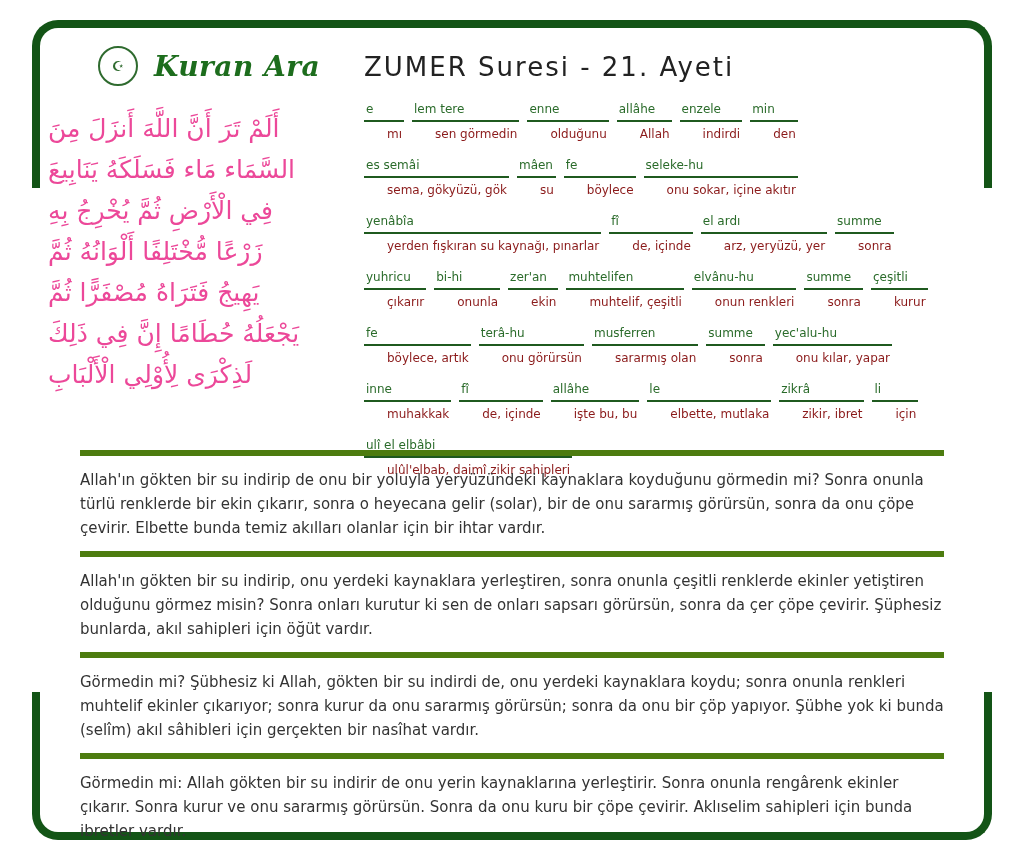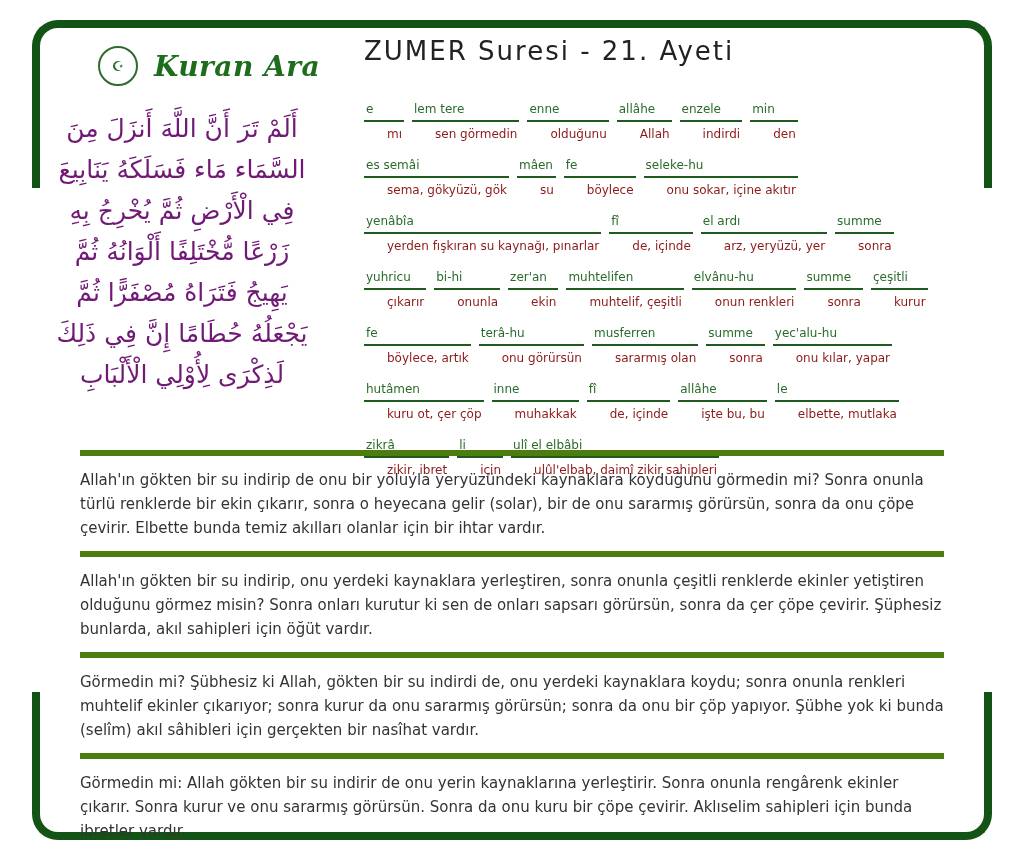--- a/index.html
+++ b/index.html
@@ -6,23 +6,23 @@
   body { width:1024px; height:860px; position:relative; overflow:hidden; font-family:"DejaVu Sans", sans-serif; }
   .frame-top { position:absolute; left:32px; top:20px; width:960px; height:168px; box-sizing:border-box;
     border:8px solid #135416; border-bottom:none; border-radius:26px 26px 0 0; }
   .frame-top::before, .frame-top::after { content:""; position:absolute; bottom:0; width:8px; height:20px; }
   .frame-bottom { position:absolute; left:32px; top:692px; width:960px; height:148px; box-sizing:border-box;
     border:8px solid #135416; border-top:none; border-radius:0 0 26px 26px; }
   .logo { position:absolute; left:98px; top:46px; display:flex; align-items:center; }
   .logo-emblem { width:40px; height:40px; border-radius:50%; border:2px solid #2f6b2f; box-sizing:border-box;
     display:flex; align-items:center; justify-content:center; color:#2f6b2f; font-size:14px; font-family:"DejaVu Sans", sans-serif; }
   .logo-text { font-family:"DejaVu Serif", serif; font-style:italic; font-weight:bold; font-size:28px; color:#1d6d1d; margin-left:16px; letter-spacing:0.5px; }
-  .arabic { position:absolute; left:48px; top:108px; width:268px; direction:rtl; text-align:center;
-    font-family:"DejaVu Sans", sans-serif; font-size:25px; line-height:41px; color:#701a75; }
-  .title { position:absolute; left:364px; top:36px; font-size:26px; letter-spacing:2px; color:#222; font-family:"DejaVu Sans", sans-serif; }
+  .arabic { position:absolute; left:48px; top:108px; width:268px; direction:rtl; text-align:left;
+    font-family:"DejaVu Sans", sans-serif; font-size:25px; line-height:41px; color:#ec4899; }
+  .title { position:absolute; left:364px; top:52px; font-size:26px; letter-spacing:2px; color:#222; font-family:"DejaVu Sans", sans-serif; }
   .words { position:absolute; left:364px; top:100px; width:580px; display:flex; flex-wrap:wrap; }
   .word { margin-right:8px; margin-bottom:14px; }
   .word .tr { font-size:12px; color:#2a6b2a; padding:2px 2px 3px 2px; border-bottom:2px solid #1f5a1f; white-space:nowrap; line-height:15px; }
   .word .mn { font-size:12px; color:#8b1a1a; padding:5px 2px 0 2px; white-space:nowrap; line-height:15px;margin-left:21px; }
   .translations { position:absolute; left:80px; top:450px; width:864px; }
   .tblock { border-top:6px solid #4d7c0f; padding:12px 0 11px 0; font-size:15px; line-height:24px; color:#333; }
 </style>
 </head>
 <body>
 
@@ -145,24 +145,20 @@
     </div>
     <div class="word">
       <div class="tr">summe</div>
       <div class="mn">sonra</div>
     </div>
     <div class="word">
       <div class="tr">yec'alu-hu</div>
       <div class="mn">onu kılar, yapar</div>
     </div>
     <div class="word">
-      <div class="tr">hutâmen</div>
-      <div class="mn">kuru ot, çer çöp</div>
-    </div>
-    <div class="word">
       <div class="tr">inne</div>
       <div class="mn">muhakkak</div>
     </div>
     <div class="word">
       <div class="tr">fî</div>
       <div class="mn">de, içinde</div>
     </div>
     <div class="word">
       <div class="tr">allâhe</div>
       <div class="mn">işte bu, bu</div>

